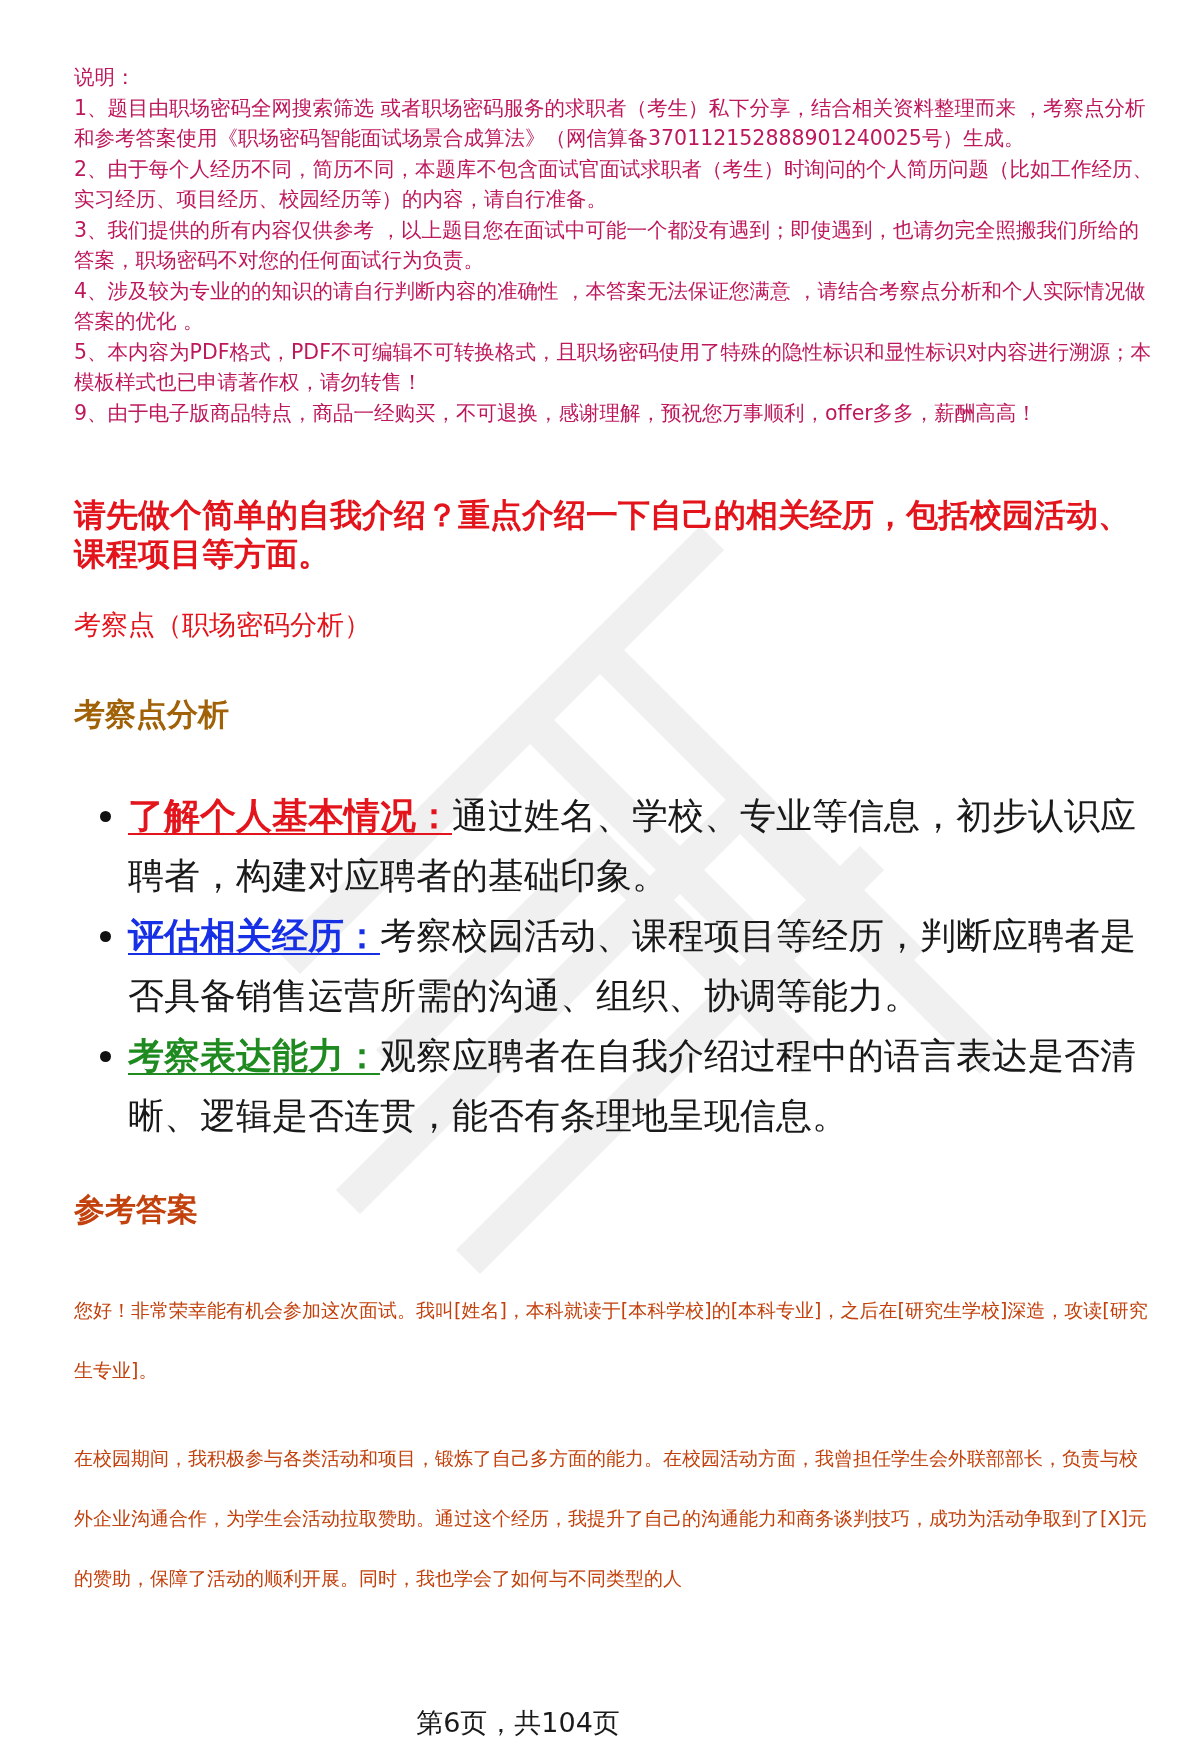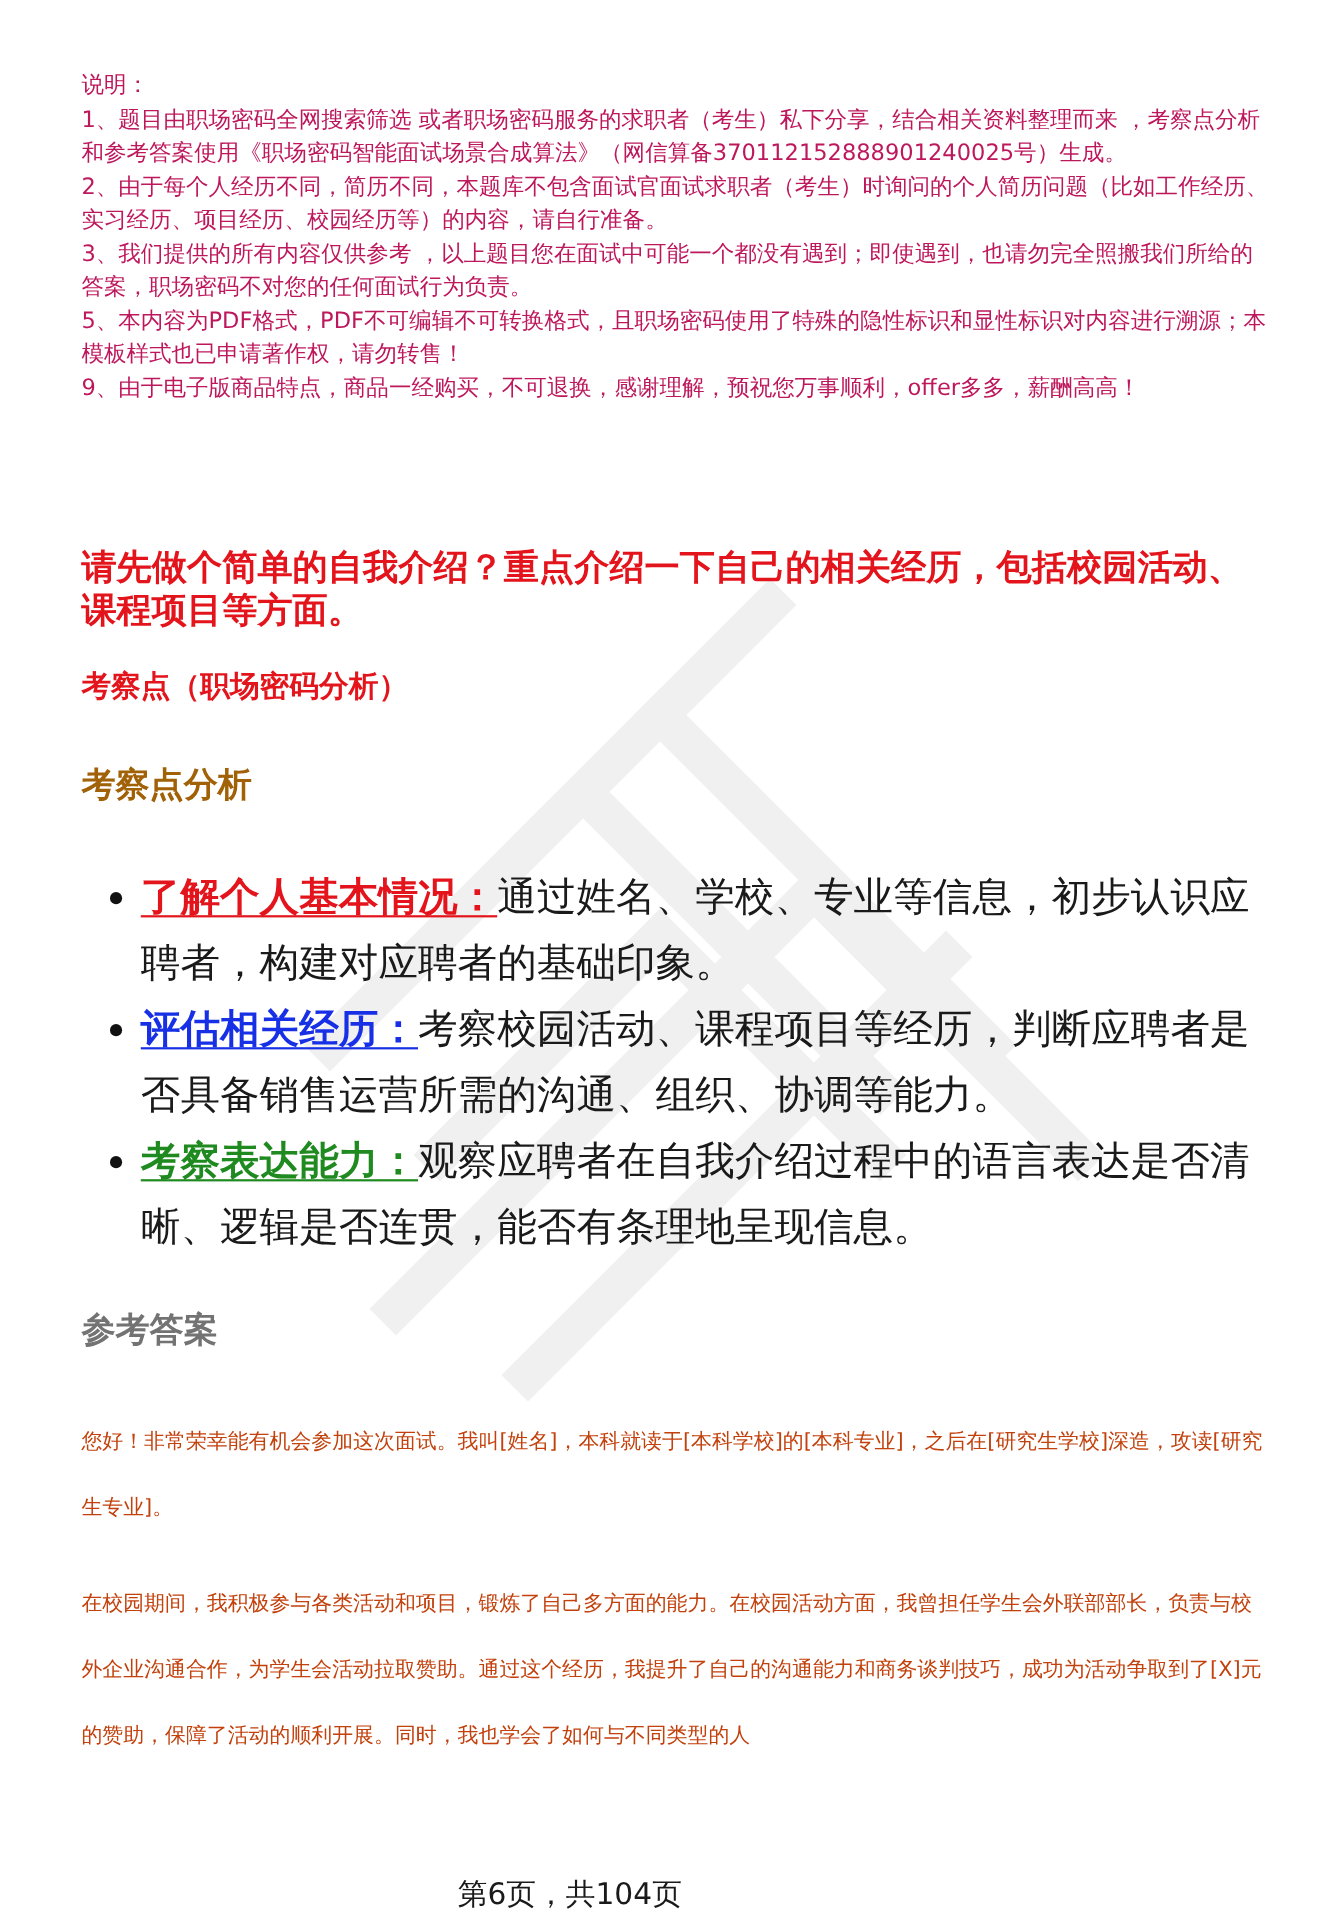--- a/index.html
+++ b/index.html
@@ -48,21 +48,21 @@
       line-height: 39px;
       font-weight: bold;
       color: #e3141b;
     }
     .exam-label {
       position: absolute;
       left: 74px;
       top: 605px;
       font-size: 27px;
       line-height: 39px;
-      font-weight: bold;
+      font-weight: normal;
       color: #e3141b;
     }
     .h-analysis {
       position: absolute;
       left: 74px;
       top: 692px;
       font-size: 31px;
       line-height: 44px;
       font-weight: bold;
       color: #a16207;
@@ -99,21 +99,21 @@
     .key.red { color: #e3141b; text-decoration-color: #e3141b; }
     .key.blue { color: #1730e6; text-decoration-color: #1730e6; }
     .key.green { color: #1f8a1f; text-decoration-color: #1f8a1f; }
     .h-answer {
       position: absolute;
       left: 74px;
       top: 1187px;
       font-size: 31px;
       line-height: 44px;
       font-weight: bold;
-      color: #737373;
+      color: #c2410c;
     }
     .answer {
       position: absolute;
       left: 74px;
       top: 1280px;
       width: 1080px;
       font-size: 19px;
       line-height: 60px;
       color: #c2410c;
     }
@@ -144,20 +144,21 @@
   </g>
 </svg>
 
 <div class="page">
 
   <section class="notice">
     <p>说明：</p>
     <p>1、题目由职场密码全网搜索筛选 或者职场密码服务的求职者（考生）私下分享，结合相关资料整理而来 ，考察点分析和参考答案使用《职场密码智能面试场景合成算法》（网信算备370112152888901240025号）生成。</p>
     <p>2、由于每个人经历不同，简历不同，本题库不包含面试官面试求职者（考生）时询问的个人简历问题（比如工作经历、实习经历、项目经历、校园经历等）的内容，请自行准备。</p>
     <p>3、我们提供的所有内容仅供参考 ，以上题目您在面试中可能一个都没有遇到；即使遇到，也请勿完全照搬我们所给的答案，职场密码不对您的任何面试行为负责。</p>
+    <p>4、涉及较为专业的的知识的请自行判断内容的准确性 ，本答案无法保证您满意 ，请结合考察点分析和个人实际情况做答案的优化 。</p>
     <p>5、本内容为PDF格式，PDF不可编辑不可转换格式，且职场密码使用了特殊的隐性标识和显性标识对内容进行溯源；本模板样式也已申请著作权，请勿转售！</p>
     <p>9、由于电子版商品特点，商品一经购买，不可退换，感谢理解，预祝您万事顺利，offer多多，薪酬高高！</p>
   </section>
 
   <h2 class="question">请先做个简单的自我介绍？重点介绍一下自己的相关经历，包括校园活动、课程项目等方面。</h2>
 
   <h3 class="exam-label">考察点（职场密码分析）</h3>
 
   <h2 class="h-analysis">考察点分析</h2>
 

